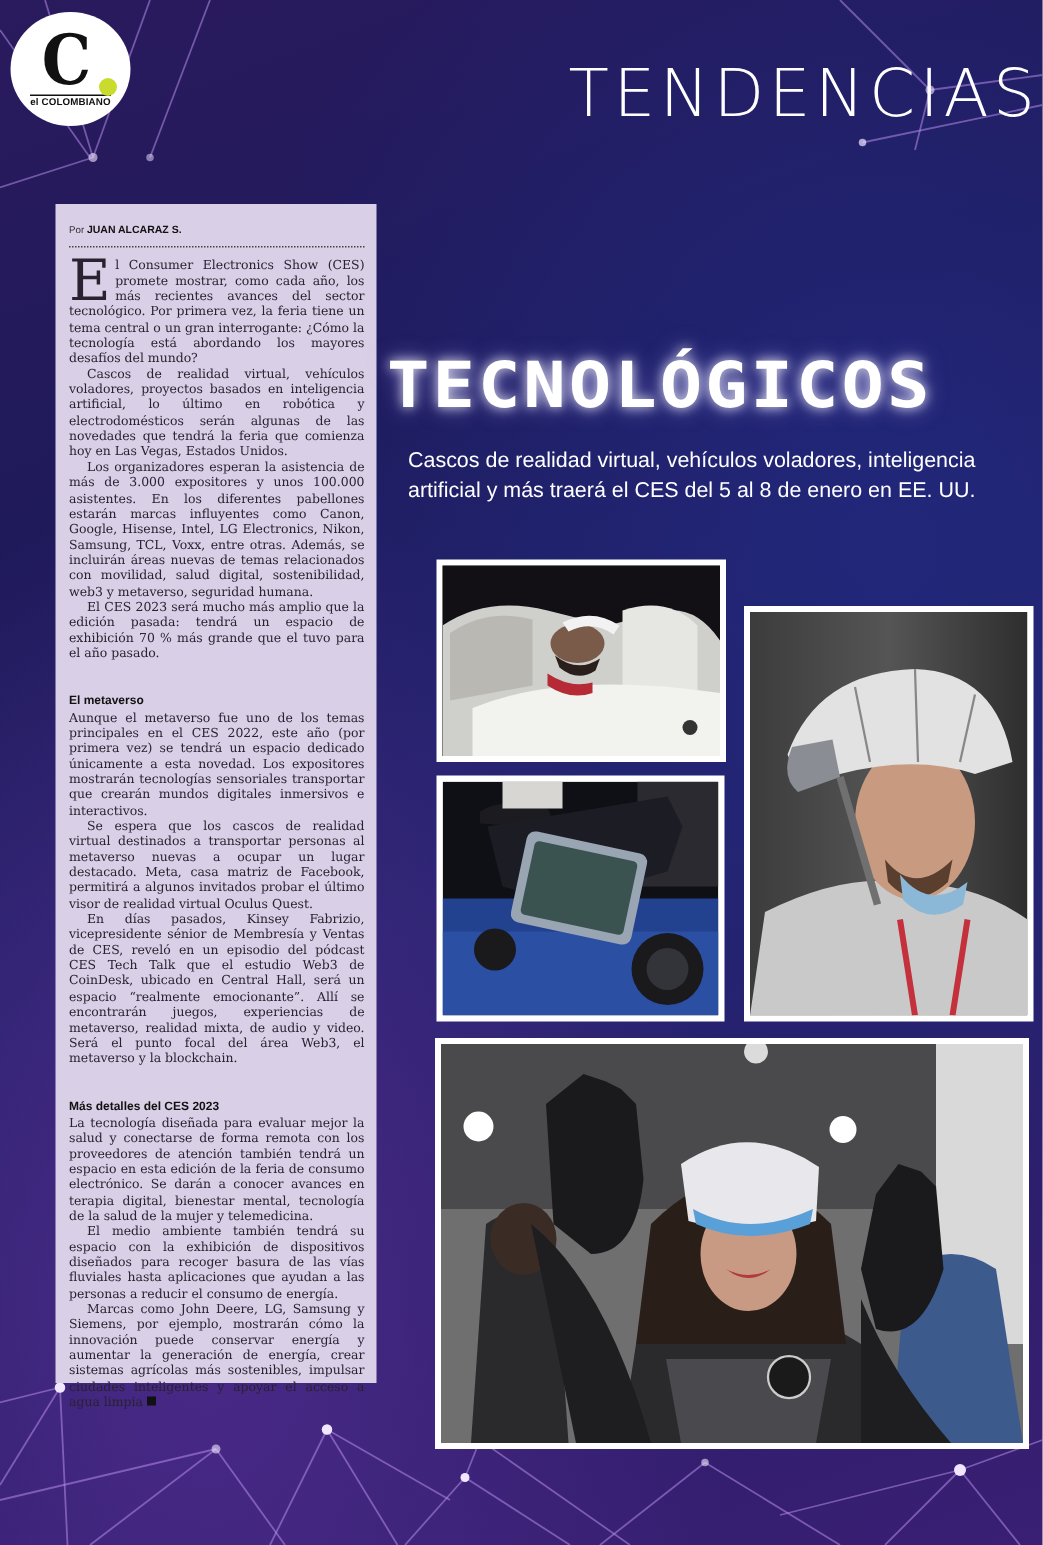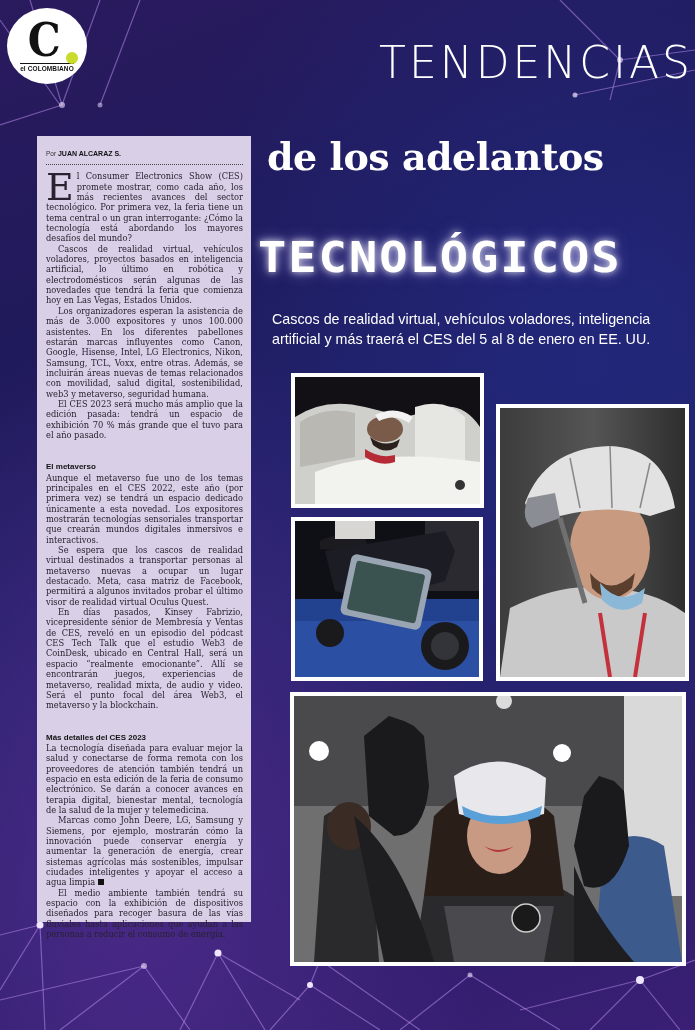--- a/index.html
+++ b/index.html
@@ -66,21 +66,21 @@
   .tech-word {
     position: absolute; left: 258px; top: 233px; width: 425px;
     font-family: "DejaVu Sans Mono", monospace; font-weight: bold;
     font-size: 47px; line-height: 50px; color: #fff; letter-spacing: 2px;
     text-shadow: 0 0 8px rgba(255,255,255,0.8), 0 0 16px rgba(190,180,255,0.6);
     transform: scaleY(0.9);
   }
   .dek {
     position: absolute; left: 272px; top: 297px; width: 420px;
     font-family: "Liberation Sans", sans-serif; color: #fff;
-    font-size: 14.3px; line-height: 20px; margin-top: 12px;
+    font-size: 14.3px; line-height: 20px;
   }
   .photo {
     position: absolute; background: #fff; padding: 4px; overflow: hidden;
   }
   .photo .img { width: 100%; height: 100%; position: relative; overflow: hidden; }
 </style>
 </head>
 <body>
 
 <svg class="net" width="695" height="1030" viewBox="0 0 695 1030">
@@ -145,26 +145,25 @@
   <div class="p">Los organizadores esperan la asistencia de más de 3.000 expositores y unos 100.000 asistentes. En los diferentes pabellones estarán marcas influyentes como Canon, Google, Hisense, Intel, LG Electronics, Nikon, Samsung, TCL, Voxx, entre otras. Además, se incluirán áreas nuevas de temas relacionados con movilidad, salud digital, sostenibilidad, web3 y metaverso, seguridad humana.</div>
   <div class="p">El CES 2023 será mucho más amplio que la edición pasada: tendrá un espacio de exhibición 70 % más grande que el tuvo para el año pasado.</div>
 
   <div class="subhead">El metaverso</div>
   <div class="p first">Aunque el metaverso fue uno de los temas principales en el CES 2022, este año (por primera vez) se tendrá un espacio dedicado únicamente a esta novedad. Los expositores mostrarán tecnologías sensoriales transportar que crearán mundos digitales inmersivos e interactivos.</div>
   <div class="p">Se espera que los cascos de realidad virtual destinados a transportar personas al metaverso nuevas a ocupar un lugar destacado. Meta, casa matriz de Facebook, permitirá a algunos invitados probar el último visor de realidad virtual Oculus Quest.</div>
   <div class="p">En días pasados, Kinsey Fabrizio, vicepresidente sénior de Membresía y Ventas de CES, reveló en un episodio del pódcast CES Tech Talk que el estudio Web3 de CoinDesk, ubicado en Central Hall, será un espacio “realmente emocionante”. Allí se encontrarán juegos, experiencias de metaverso, realidad mixta, de audio y video. Será el punto focal del área Web3, el metaverso y la blockchain.</div>
 
   <div class="subhead">Más detalles del CES 2023</div>
   <div class="p first">La tecnología diseñada para evaluar mejor la salud y conectarse de forma remota con los proveedores de atención también tendrá un espacio en esta edición de la feria de consumo electrónico. Se darán a conocer avances en terapia digital, bienestar mental, tecnología de la salud de la mujer y telemedicina.</div>
+  <div class="p">El medio ambiente también tendrá su espacio con la exhibición de dispositivos diseñados para recoger basura de las vías fluviales hasta aplicaciones que ayudan a las personas a reducir el consumo de energía.</div>
   <div class="p"><span>Marcas como John Deere, LG, Samsung y Siemens, por ejemplo, mostrarán cómo la innovación puede conservar energía y aumentar la generación de energía, crear sistemas agrícolas más sostenibles, impulsar ciudades inteligentes y apoyar el acceso a agua limpia</span><span class="endmark"></span></div>
-  <div class="p">El medio ambiente también tendrá su espacio con la exhibición de dispositivos diseñados para recoger basura de las vías fluviales hasta aplicaciones que ayudan a las personas a reducir el consumo de energía.</div>
 </div>
 
 <div class="headline">
-  <div>de los adelantos</div>
 </div>
 <div class="tech-word">TECNOLÓGICOS</div>
 <div class="dek">Cascos de realidad virtual, vehículos voladores, inteligencia artificial y más traerá el CES del 5 al 8 de enero en EE. UU.</div>
 
 <div class="photo" style="left:291px; top:373px; width:193px; height:135px;">
   <div class="img" style="background:#0e0c10;">
     <svg width="185" height="127" viewBox="0 0 185 127">
       <rect x="0" y="0" width="185" height="127" fill="#121014"></rect>
       <path d="M0 40 Q30 20 70 30 L110 40 L150 30 Q170 28 185 50 L185 127 L0 127 Z" fill="#cfcfcb"></path>
       <path d="M5 45 Q30 28 60 36 L60 80 L5 90 Z" fill="#b9b8b3"></path>

